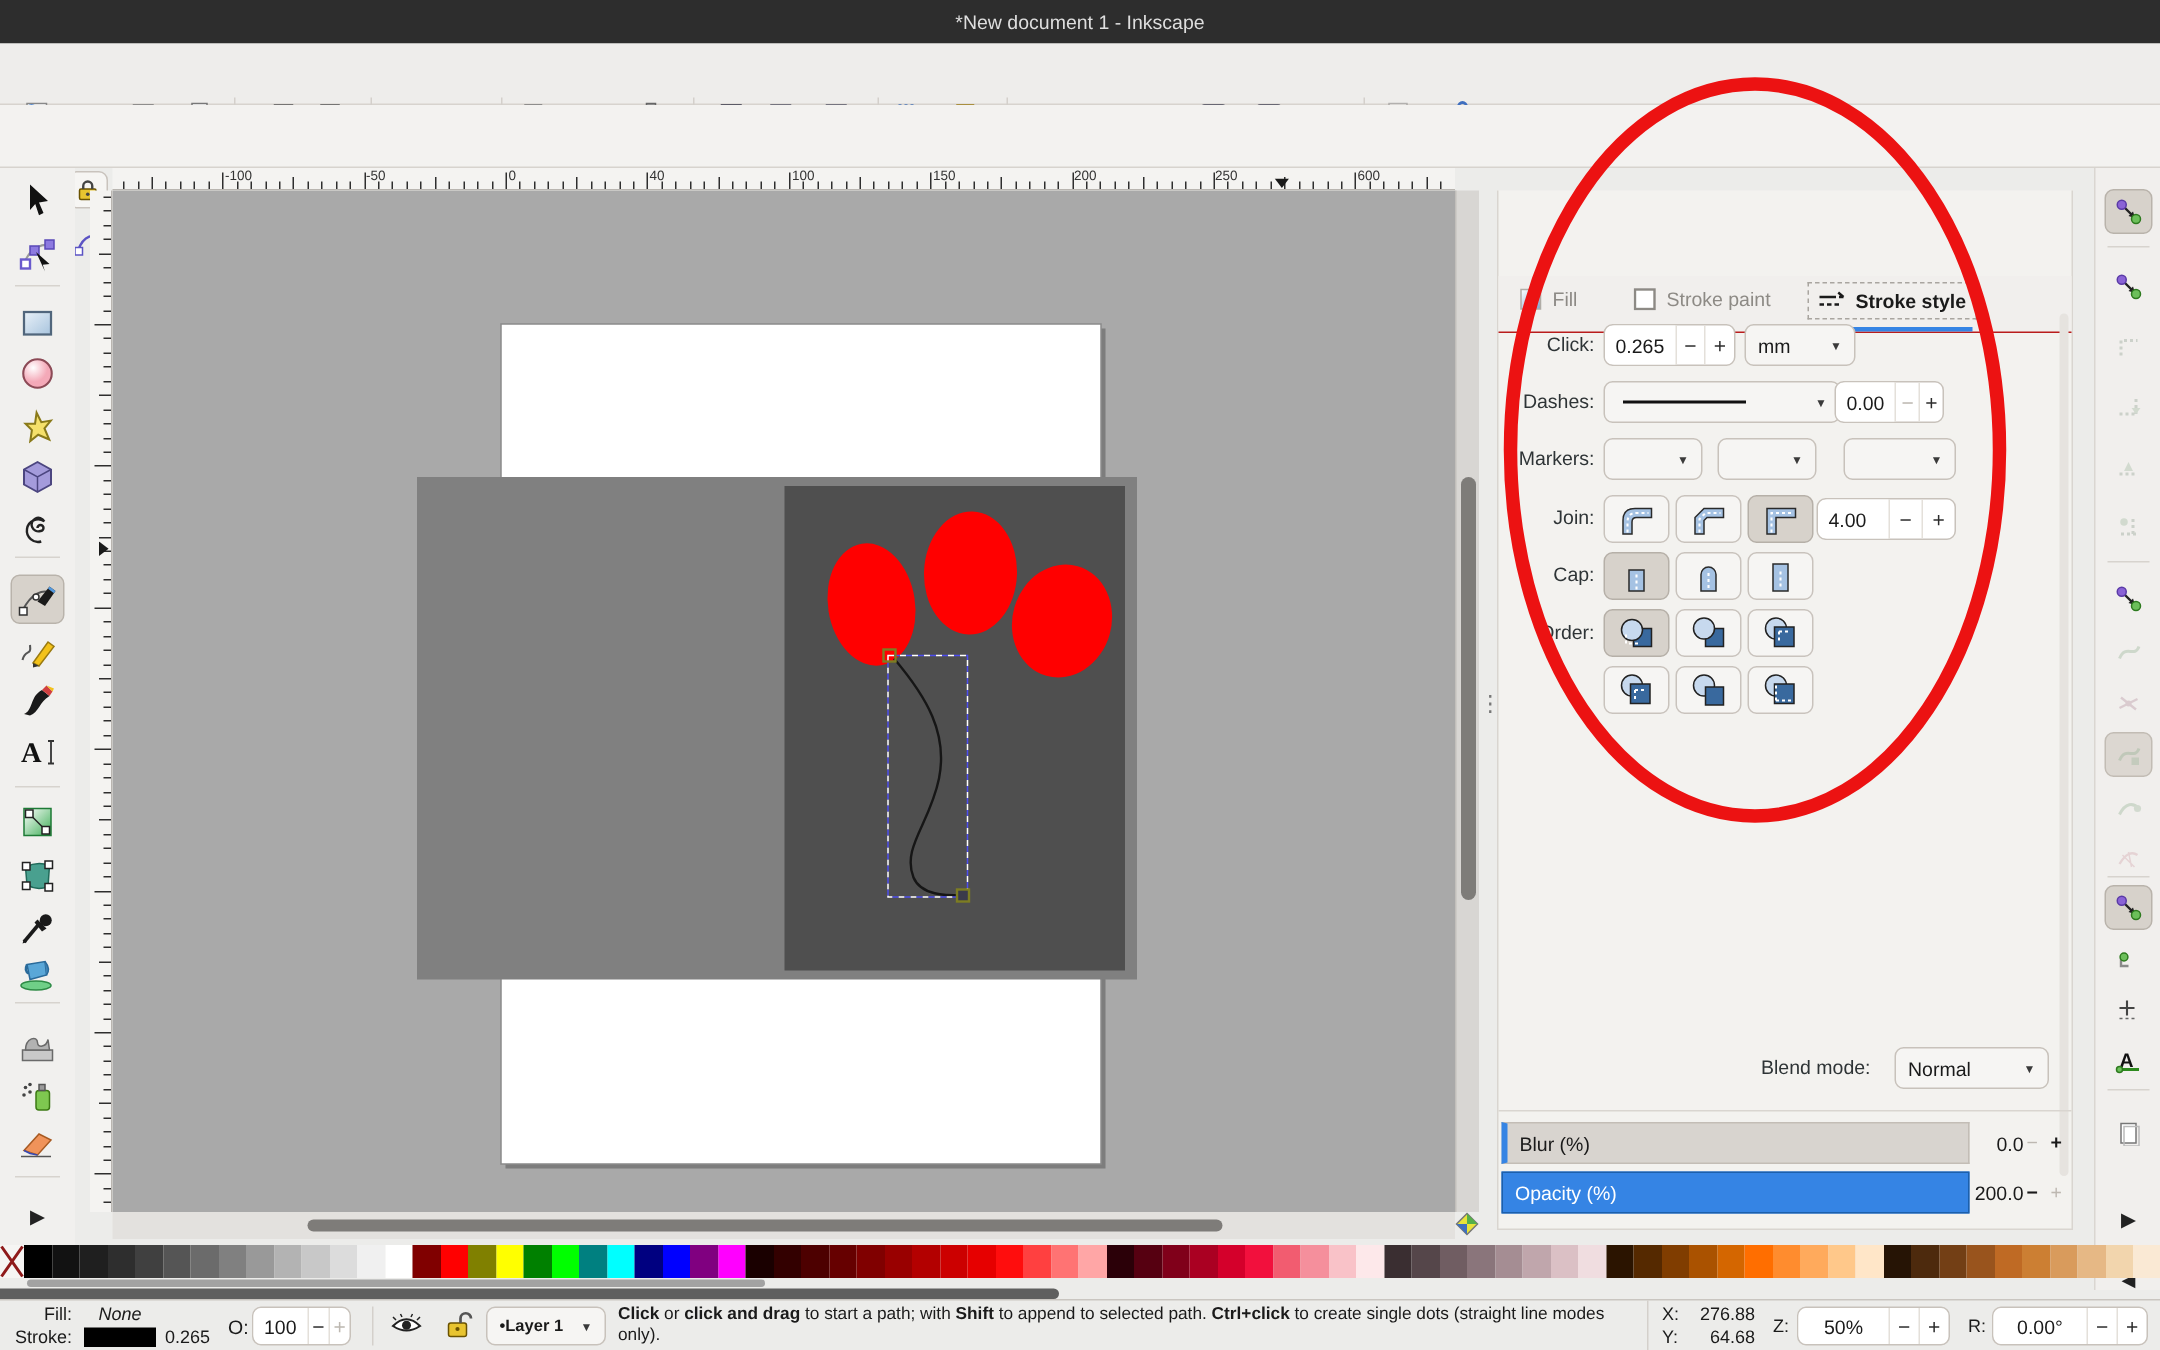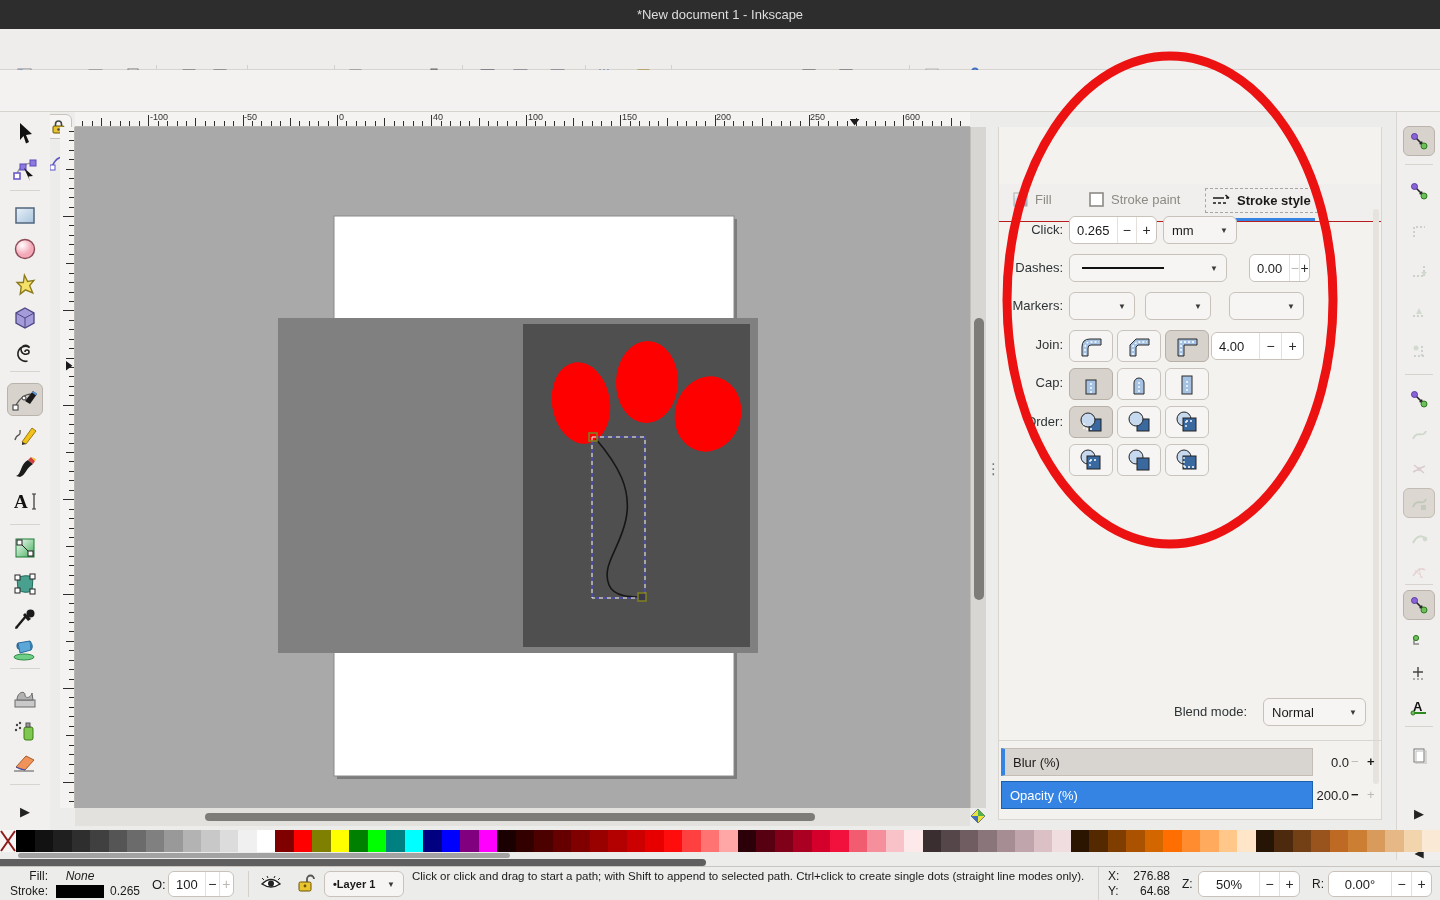--- a/index.html
+++ b/index.html
@@ -42,21 +42,21 @@
   #dock{left:998px;top:127px;width:384px;height:693px;background:#f3f2ef;position:absolute;border:1px solid #d9d5d0;border-top:none}
   .plabel{position:absolute;font-size:13px;color:#2e3436;text-align:right}
   .seg3{position:absolute;width:44px;height:32px}
   .tabtxt{font-size:13px;color:#8d8a85}
   
   .slider{position:absolute;height:28px;border:1px solid #c3bdb6;background:#d8d4cf;display:flex;align-items:center;font-size:13px}
   
   #palette{left:0;top:830px;width:1440px;height:22px;position:absolute;display:flex}
   .swatch{flex:1 1 auto;height:22px}
   #statusbar{left:0;top:866px;width:1440px;height:34px;background:#ececea;border-top:1px solid #c9c5c0;position:absolute;font-size:12px}
-  b{font-weight:normal}
+  b{font-weight:bold}
 </style>
 </head>
 <body>
 
 <div id="titlebar" class="abs">
   <span>*New document 1 - Inkscape</span>
 </div>
 
 <div id="toolbar" class="abs">
   <div class="tbtn" style="left:9px">
@@ -698,21 +698,21 @@
     <span class="carat">▼</span>
   </div>
 
   <span class="plabel" style="left:4px;top:133px;width:60px">Dashes:</span>
   <div class="ddl abs" style="left:70px;top:127px;width:158px">
     <svg width="90" height="4">
         <line x1="4" y1="2" x2="86" y2="2" stroke="#111" stroke-width="2"></line>
       </svg>
     <span class="carat">▼</span>
   </div>
-  <div class="spin abs" style="left:250px;top:127px;width:61px">
+  <div class="spin abs" style="left:224px;top:127px;width:73px">
     <span class="val">0.00</span>
     <span class="sbtn dis">−</span>
     <span class="sbtn">+</span>
   </div>
 
   <span class="plabel" style="left:4px;top:171px;width:60px">Markers:</span>
   <div class="ddl abs" style="left:70px;top:165px;width:66px">
       <span></span>
       <span class="carat">▼</span>
     </div>

